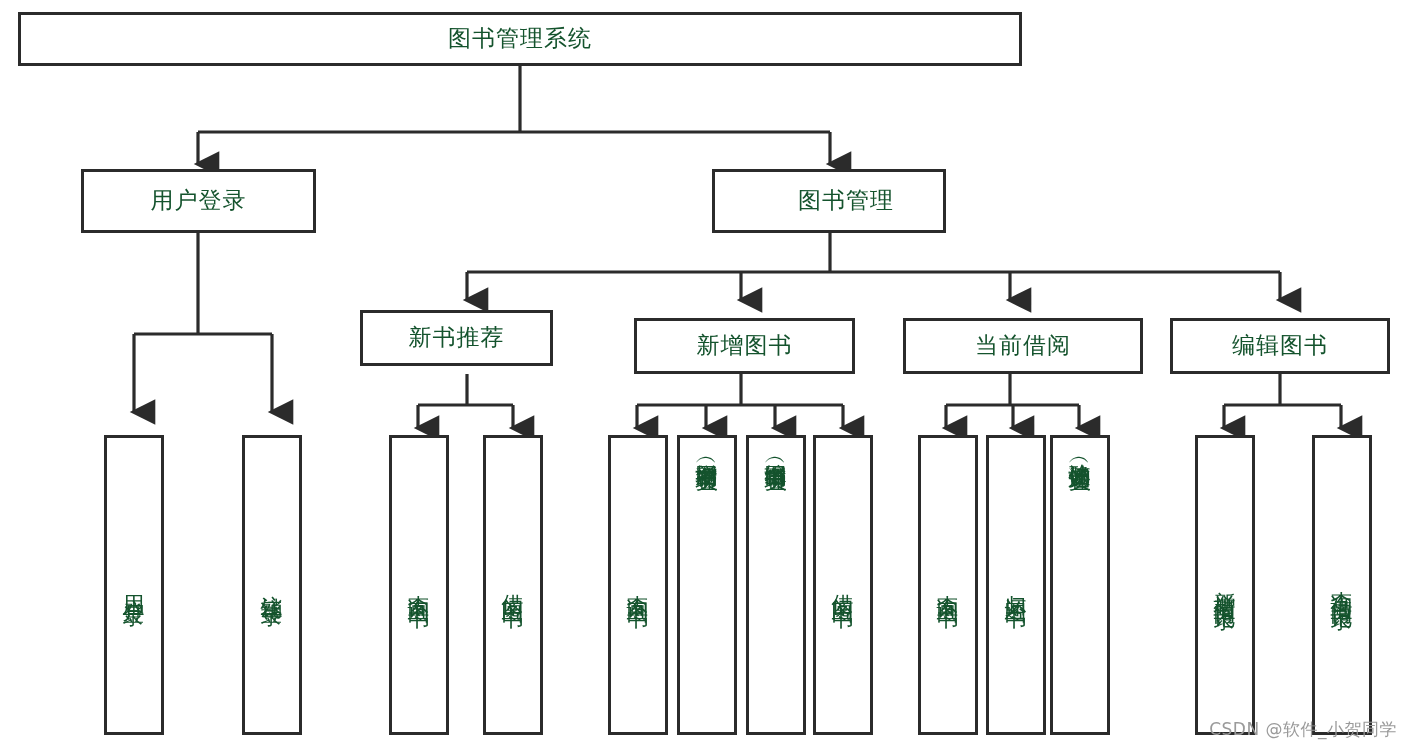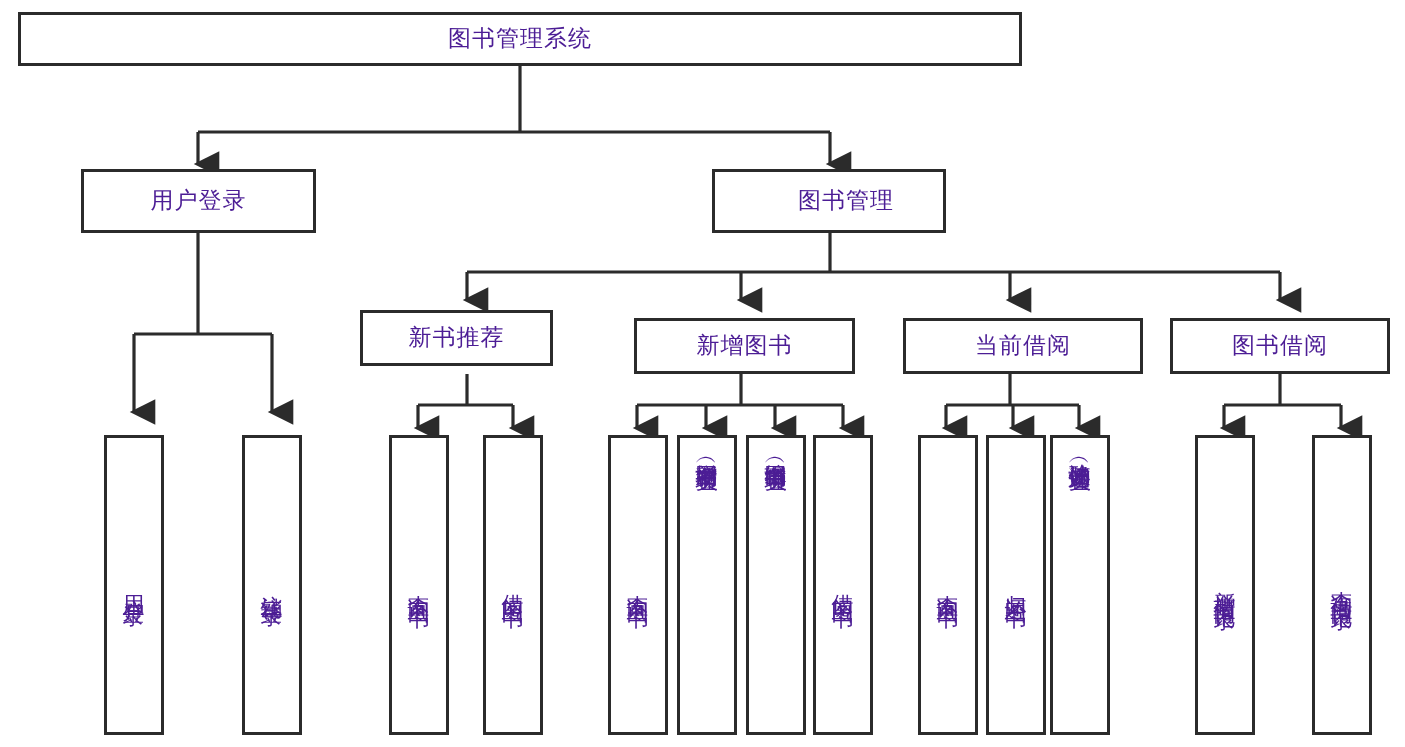--- a/index.html
+++ b/index.html
@@ -33,21 +33,21 @@
     display: flex;
     align-items: center;
     justify-content: center;
     z-index: 2;
   }
   .node.h {
     border-width: 3px;
   }
   .node-label {
     font-size: 23px;
-    color: #4c1d95;
+    color: #14532d;
     letter-spacing: 1px;
     line-height: 1.2;
     white-space: nowrap;
     text-align: left;
   }
   .node.v {
     border-width: 3px;
     align-items: flex-start;
     justify-content: center;
     padding-top: 8px;
@@ -151,21 +151,21 @@
   <div class="node h" style="left:360px; top:310px; width:193px; height:56px;">
     <span class="node-label">新书推荐</span>
   </div>
   <div class="node h" style="left:634px; top:318px; width:221px; height:56px;">
     <span class="node-label">新增图书</span>
   </div>
   <div class="node h" style="left:903px; top:318px; width:240px; height:56px;">
     <span class="node-label">当前借阅</span>
   </div>
   <div class="node h" style="left:1170px; top:318px; width:220px; height:56px;">
-    <span class="node-label">图书借阅</span>
+    <span class="node-label">编辑图书</span>
   </div>
 
   <div class="node v center" style="left:104px; top:435px; width:60px; height:300px;">
     <span class="node-label">用户登录</span>
   </div>
   <div class="node v center" style="left:242px; top:435px; width:60px; height:300px;">
     <span class="node-label">注销登录</span>
   </div>
 
   <div class="node v center" style="left:389px; top:435px; width:60px; height:300px;">
@@ -198,14 +198,15 @@
     <span class="node-label">确认归还（管理员）</span>
   </div>
 
   <div class="node v center" style="left:1195px; top:435px; width:60px; height:300px;">
     <span class="node-label">新增借阅记录</span>
   </div>
   <div class="node v center" style="left:1312px; top:435px; width:60px; height:300px;">
     <span class="node-label">查询借阅记录</span>
   </div>
 
+  <div id="watermark">CSDN @软件_小贺同学</div>
 
 </div>
 
 </body></html>

